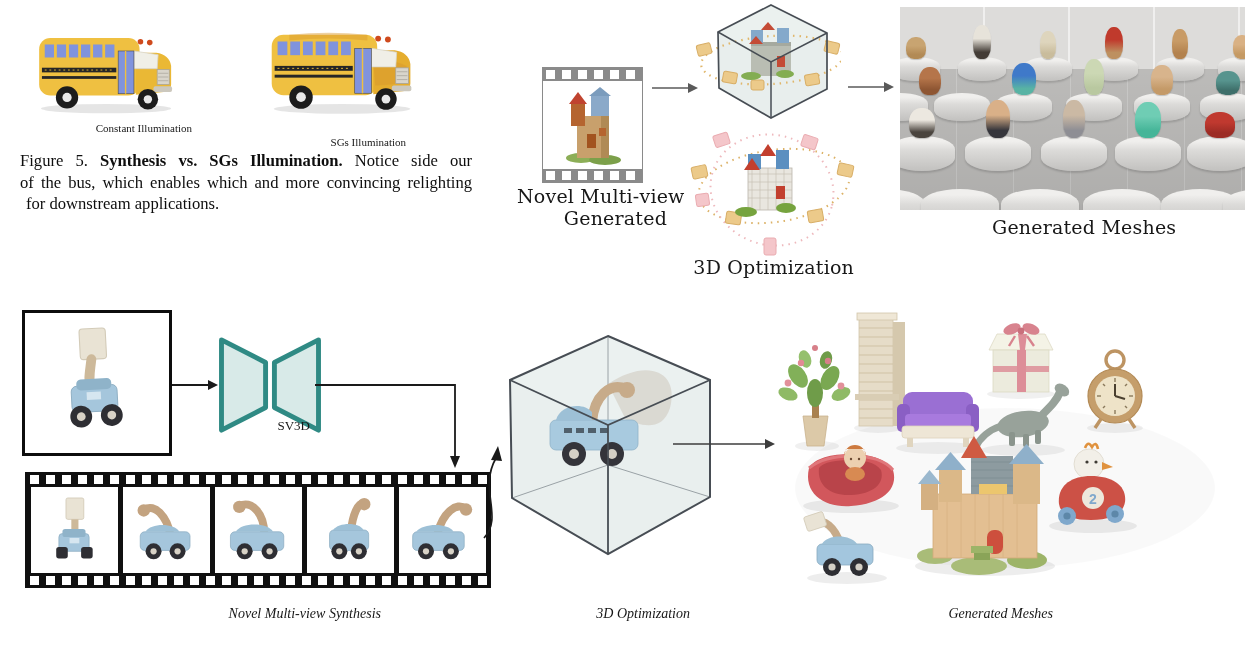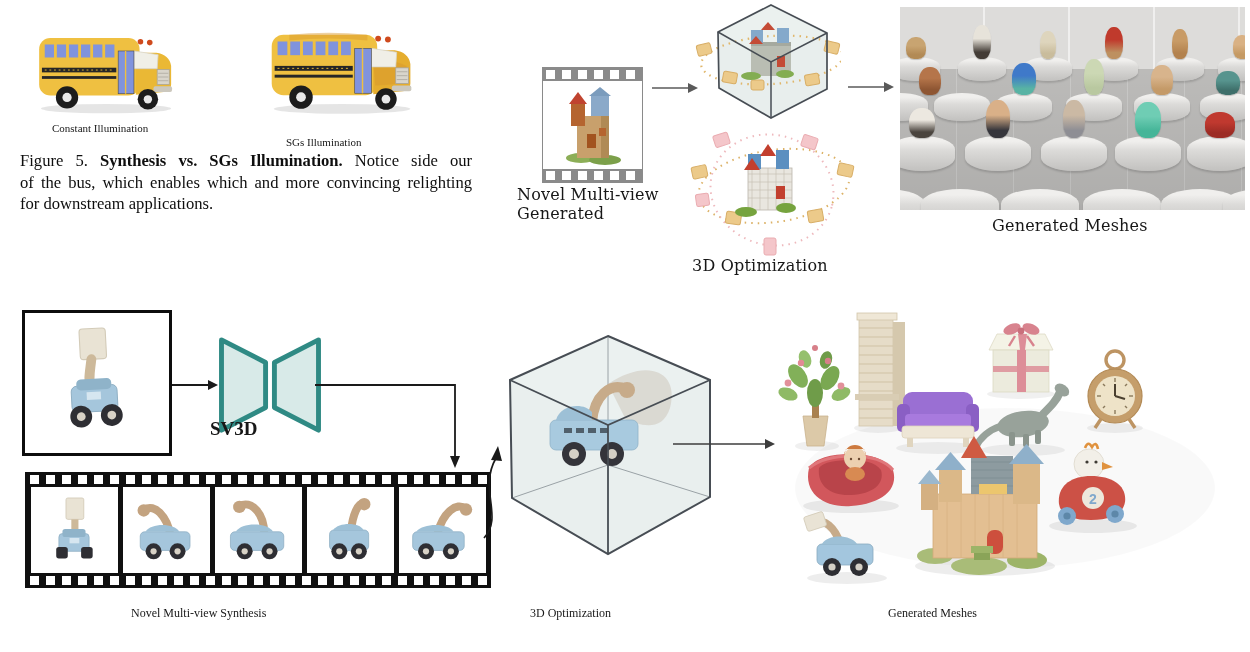--- a/index.html
+++ b/index.html
@@ -1,25 +1,25 @@
 <!DOCTYPE html>
 <html><head>
 <meta charset="utf-8">
 <style>
   html,body{margin:0;padding:0;background:#ffffff;}
   .canvas{position:relative;width:1250px;height:652px;background:#ffffff;overflow:hidden;
           font-family:"Liberation Serif",serif;color:#171717;}
   .abs{position:absolute;}
-  .lab{position:absolute;text-align:left;color:#171717;white-space:nowrap;}
-  .lab-cm{font-family:"DejaVu Serif",serif;font-size:16px;letter-spacing:.2px;}
-  .lab-times{font-family:"Liberation Serif",serif;font-size:12px;}
+  .lab{position:absolute;text-align:right;color:#171717;white-space:nowrap;}
+  .lab-cm{font-family:"DejaVu Serif",serif;font-size:19px;letter-spacing:.2px;}
+  .lab-times{font-family:"Liberation Serif",serif;font-size:14px;font-style:italic;}
   .lab-small{font-family:"Liberation Serif",serif;font-size:11px;}
   .caption{position:absolute;left:20px;top:150px;width:452px;font-size:16.6px;line-height:21.7px;color:#0e0e0e;}
   .cap-line{text-align:justify;text-align-last:justify;}
-  .cap-line.last{text-align-last:left;}
+  .cap-line.last{text-align-last:left;margin-left:6px;}
   
   .filmstrip1{position:absolute;left:542px;top:67px;width:101px;height:116px;border:1px solid #8a8a8a;background:#fff;box-sizing:border-box;}
   .sprocket-gray{height:13px;background-color:#8a8a8a;background-image:repeating-linear-gradient(90deg,transparent 0 3px,#ffffff 3px 12px,transparent 12px 16px);background-size:16px 9px;background-position:0 2px;background-repeat:repeat-x;}
   .film1-frame{height:88px;background:#fff;display:flex;align-items:center;justify-content:center;}
   .filmstrip2{position:absolute;left:25px;top:472px;width:466px;height:116px;background:#101010;box-sizing:border-box;}
   .sprocket-black{height:15px;background-color:#101010;background-image:repeating-linear-gradient(90deg,transparent 0 3px,#ffffff 3px 12px,transparent 12px 16px);background-size:16px 9px;background-position:2px 3px;background-repeat:repeat-x;}
   .film2-frames{display:flex;height:86px;background:#101010;padding:0 3px;}
   .film2-frames .frame{flex:1;background:#ffffff;margin:0 2.5px;display:flex;align-items:center;justify-content:center;}
   
   .input-box{position:absolute;left:22px;top:310px;width:150px;height:146px;border:3px solid #0d0d0d;background:#fff;box-sizing:border-box;display:flex;align-items:center;justify-content:center;}
@@ -263,21 +263,21 @@
 
   <svg class="abs" style="left:172px;top:377px" width="50" height="16" viewBox="0 0 50 16">
     <line x1="0" y1="8" x2="36" y2="8" stroke="#1a1a1a" stroke-width="1.8"></line>
       <polygon points="36,3 46,8 36,13" fill="#1a1a1a"></polygon>
   </svg>
 
   <svg class="abs" style="left:218px;top:336px" width="104" height="98" viewBox="0 0 105 100">
     <polygon points="3,4 48,27 48,73 3,96" fill="#d8eae8" stroke="#2f8a84" stroke-width="5" stroke-linejoin="round"></polygon>
     <polygon points="102,4 57,27 57,73 102,96" fill="#d8eae8" stroke="#2f8a84" stroke-width="5" stroke-linejoin="round"></polygon>
   </svg>
-  <div class="lab" style="left:210px;top:418px;width:100px;font-size:19px;font-weight:bold">SV3D</div>
+  <div class="lab" style="left:210px;top:418px;width:100px;font-size:13px;font-weight:normal">SV3D</div>
 
   <svg class="abs" style="left:315px;top:377px" width="148" height="98" viewBox="0 0 148 98">
     <path d="M0,8 H140 V80" fill="none" stroke="#1a1a1a" stroke-width="1.8"></path>
     <polygon points="135,79 145,79 140,91" fill="#1a1a1a"></polygon>
   </svg>
 
   <div class="filmstrip2">
     <div class="sprocket-black"></div>
     <div class="film2-frames">
       <div class="frame">

